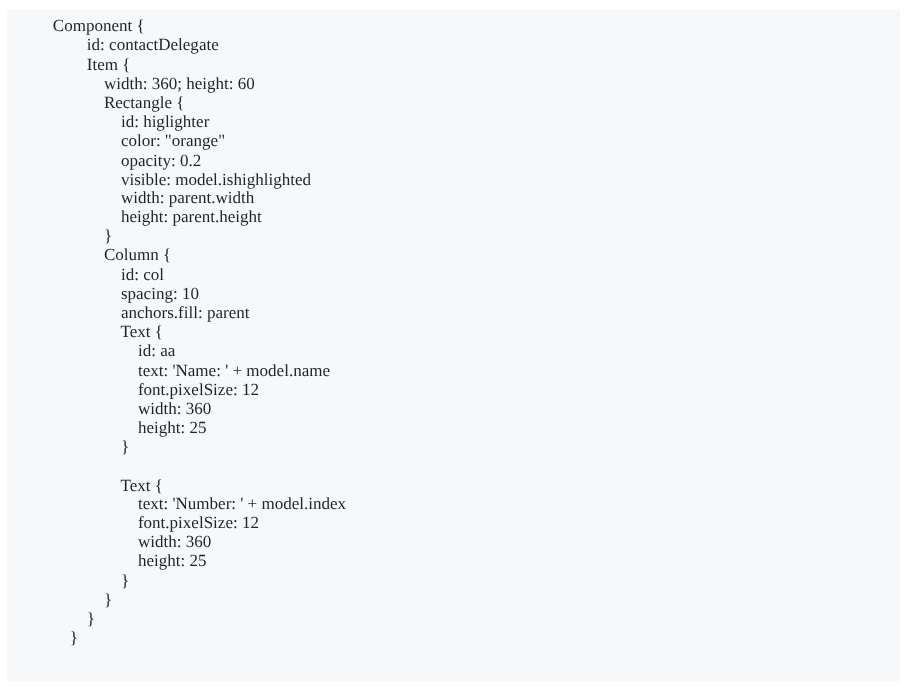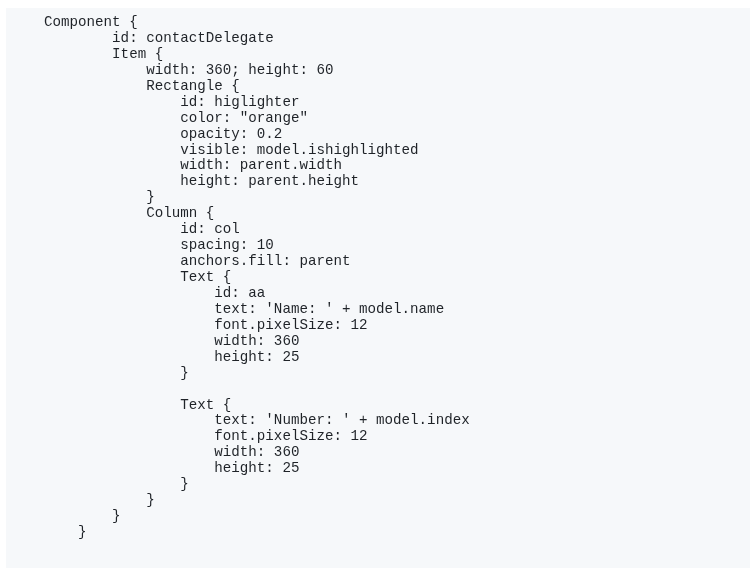--- a/index.html
+++ b/index.html
@@ -8,21 +8,21 @@
       position: absolute;
       left: 6px; top: 8px;
       width: 744px; height: 560px;
       background: #f6f8fa;
       box-sizing: border-box;
     }
     .code {
       position: absolute;
       left: 38px; top: 7px;
       margin: 0;
-      font-family: Liberation Mono, monospace;
+      font-family: Liberation Serif, serif;
       font-size: 14.2px;
       line-height: 15.95px;
       color: #1f2328;
       white-space: pre;
     }
     .line { display: block; height: 15.95px; }
   </style>
 </head>
 <body>
 

